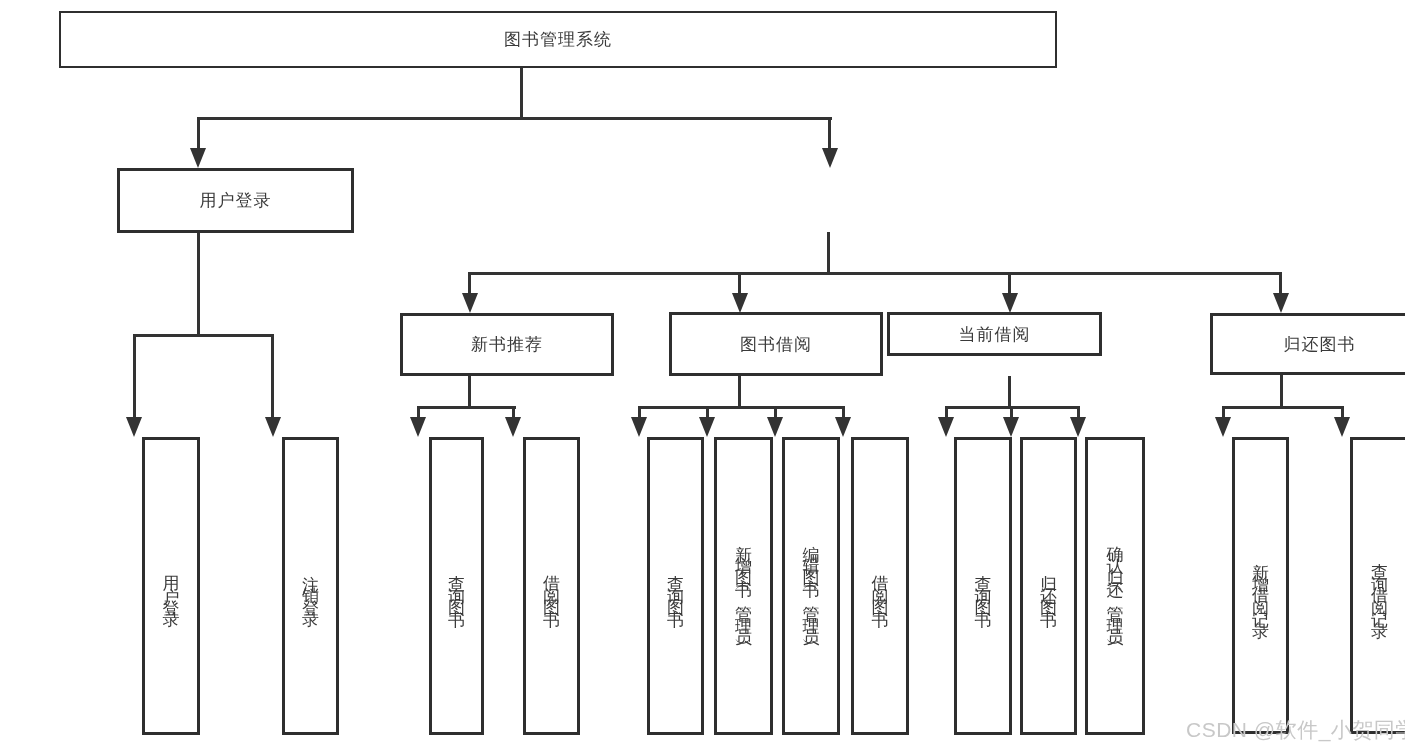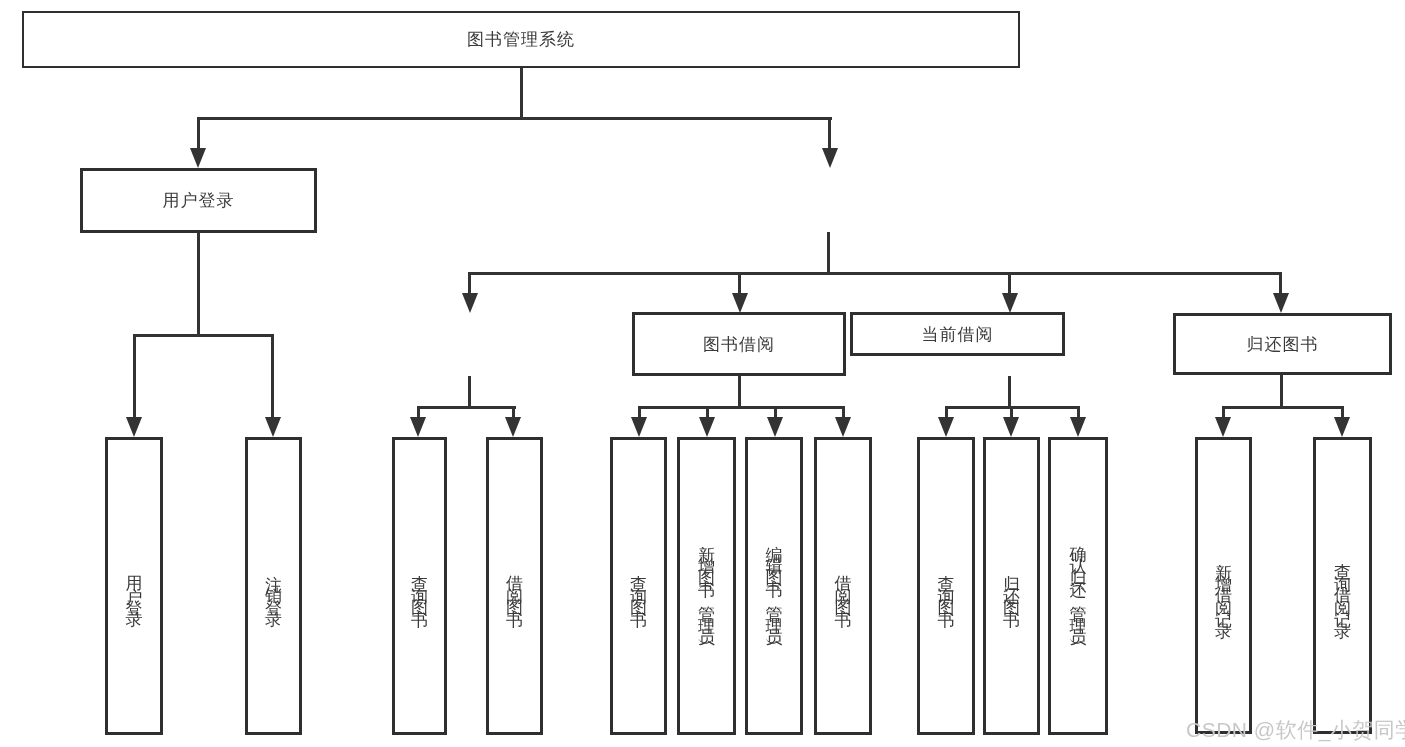--- a/index.html
+++ b/index.html
@@ -5,20 +5,21 @@
   html,body{margin:0;padding:0;background:#ffffff;}
   .canvas{
     position:relative;width:1405px;height:747px;background:#ffffff;overflow:hidden;
     font-family:"Liberation Sans","DejaVu Sans",sans-serif;
   }
   .box{
     position:absolute;border:3px solid #2f2f2f;background:#ffffff;
     display:flex;align-items:center;justify-content:center;
     font-size:17px;color:#3a3a3a;box-sizing:border-box;
     letter-spacing:1px;
+    margin-left:37px;
   }
   .rootbox{border-width:2px;font-size:17px;}
   .vbox{padding:0;}
   .vbox .vtext{
     writing-mode:vertical-rl;text-orientation:mixed;
     letter-spacing:12px;font-size:17px;color:#3a3a3a;line-height:1;
   }
   .hline{position:absolute;background:#333333;height:3px;}
   .vline{position:absolute;background:#333333;width:3px;}
   .arrow{
@@ -97,20 +98,23 @@
 
   <div class="box rootbox" style="left:22px;top:11px;width:998px;height:57px;">
     <span>图书管理系统</span>
   </div>
 
   <div class="box" style="left:80px;top:168px;width:237px;height:65px;">
     <span>用户登录</span>
   </div>
 
 
+  <div class="box" style="left:363px;top:313px;width:214px;height:63px;">
+    <span>新书推荐</span>
+  </div>
 
   <div class="box" style="left:632px;top:312px;width:214px;height:64px;">
     <span>图书借阅</span>
   </div>
 
   <div class="box" style="left:850px;top:312px;width:215px;height:44px;">
     <span>当前借阅</span>
   </div>
 
   <div class="box" style="left:1173px;top:313px;width:219px;height:62px;">

